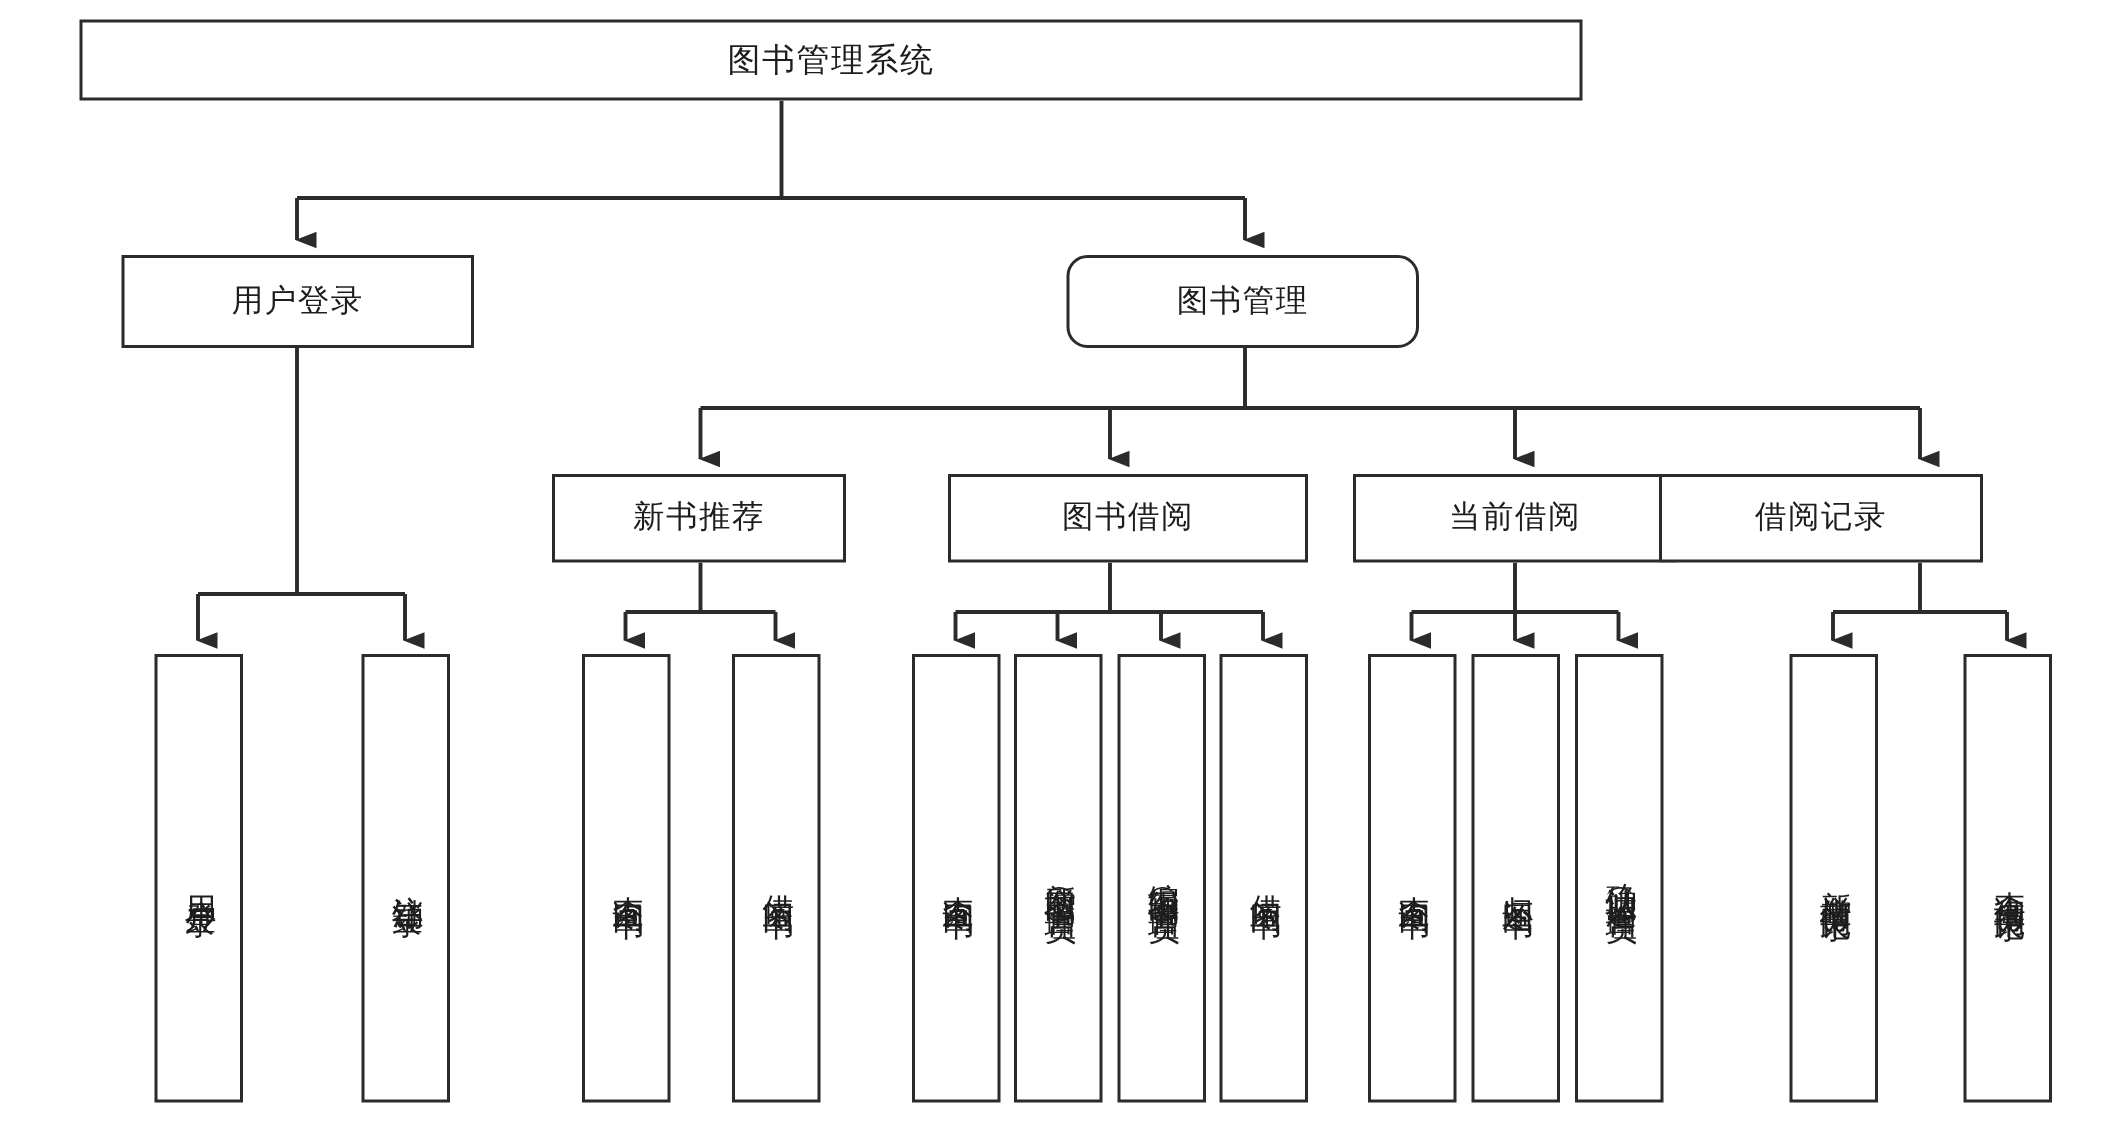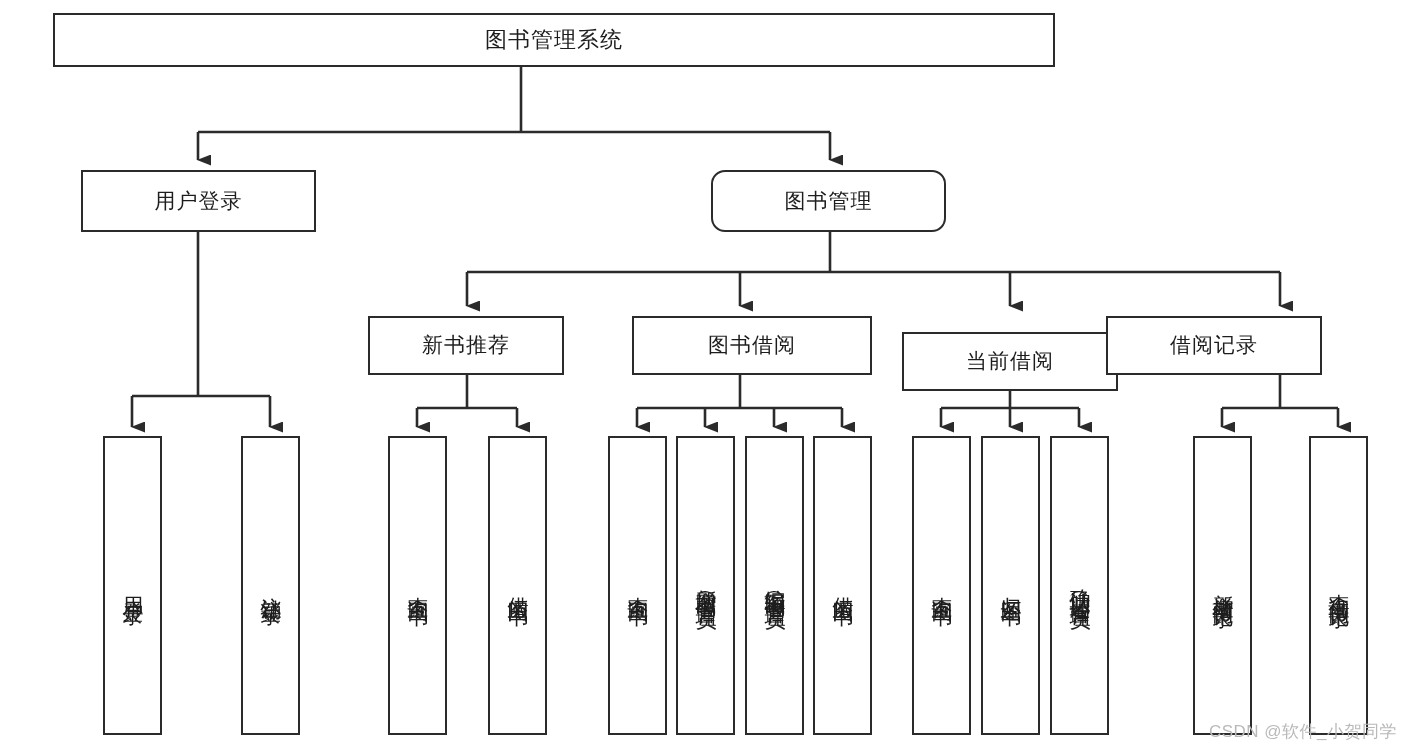--- a/index.html
+++ b/index.html
@@ -115,21 +115,21 @@
   <div class="node-box" style="left:711px;top:170px;width:235px;height:62px;border-radius:14px;">
     <span class="node-label">图书管理</span>
   </div>
 
   <div class="node-box" style="left:368px;top:316px;width:196px;height:59px;align-items:center;">
     <span class="node-label">新书推荐</span>
   </div>
   <div class="node-box" style="left:632px;top:316px;width:240px;height:59px;">
     <span class="node-label">图书借阅</span>
   </div>
-  <div class="node-box" style="left:902px;top:332px;width:216px;height:59px;">
+  <div class="node-box" style="left:902px;top:316px;width:216px;height:59px;">
     <span class="node-label">当前借阅</span>
   </div>
   <div class="node-box" style="left:1106px;top:316px;width:216px;height:59px;">
     <span class="node-label">借阅记录</span>
   </div>
 
   <div class="node-box" style="left:103px;top:436px;width:59px;height:299px;">
     <span class="node-label vertical">用户登录</span>
   </div>
   <div class="node-box" style="left:241px;top:436px;width:59px;height:299px;">
@@ -166,15 +166,14 @@
     <span class="node-label vertical">确认归还（管理员）</span>
   </div>
 
   <div class="node-box" style="left:1193px;top:436px;width:59px;height:299px;">
     <span class="node-label vertical">新增借阅记录</span>
   </div>
   <div class="node-box" style="left:1309px;top:436px;width:59px;height:299px;">
     <span class="node-label vertical">查询借阅记录</span>
   </div>
 
-  <div class="watermark">CSDN @软件_小贺同学</div>
 
 </div>
 
 </body></html>

